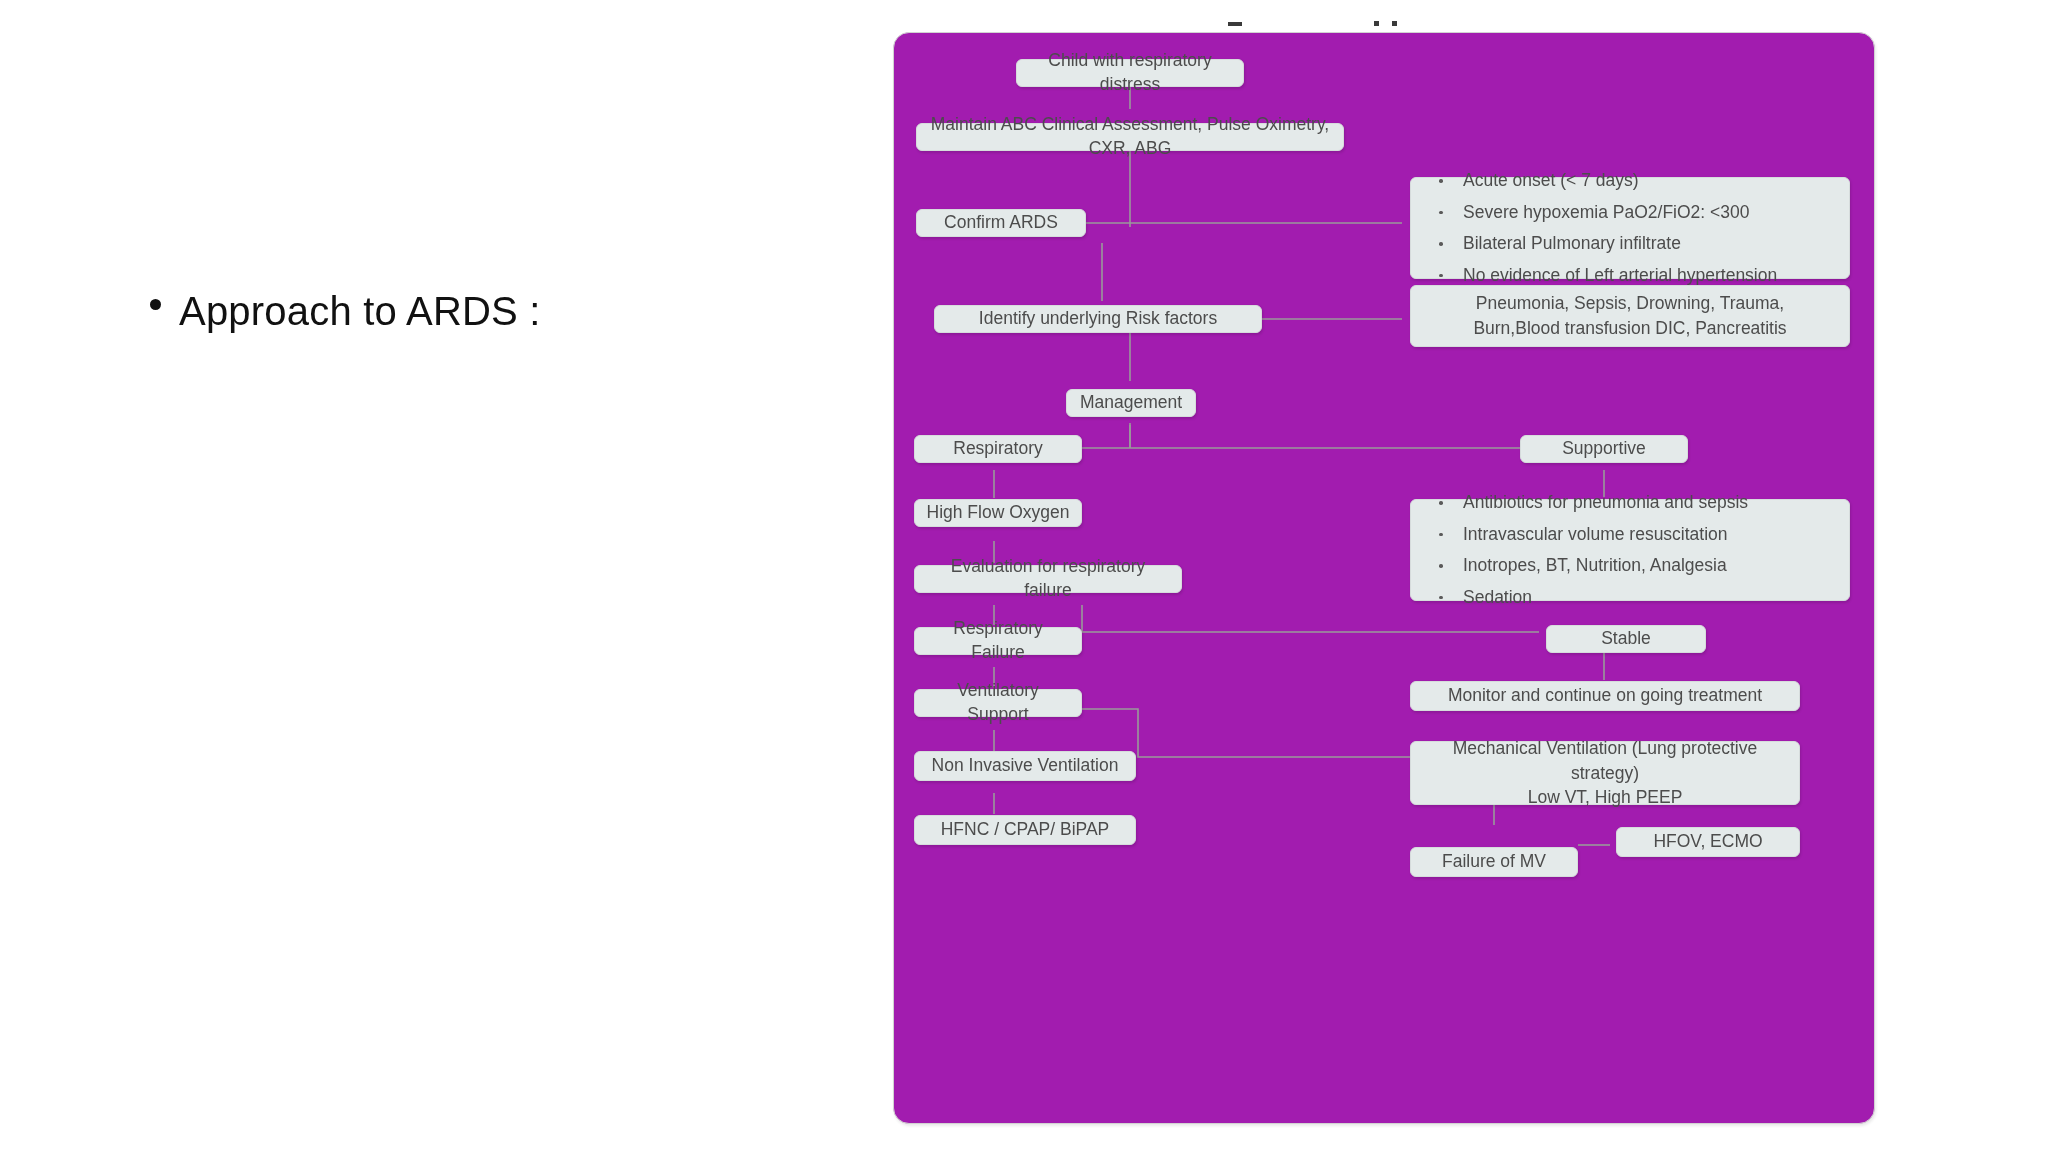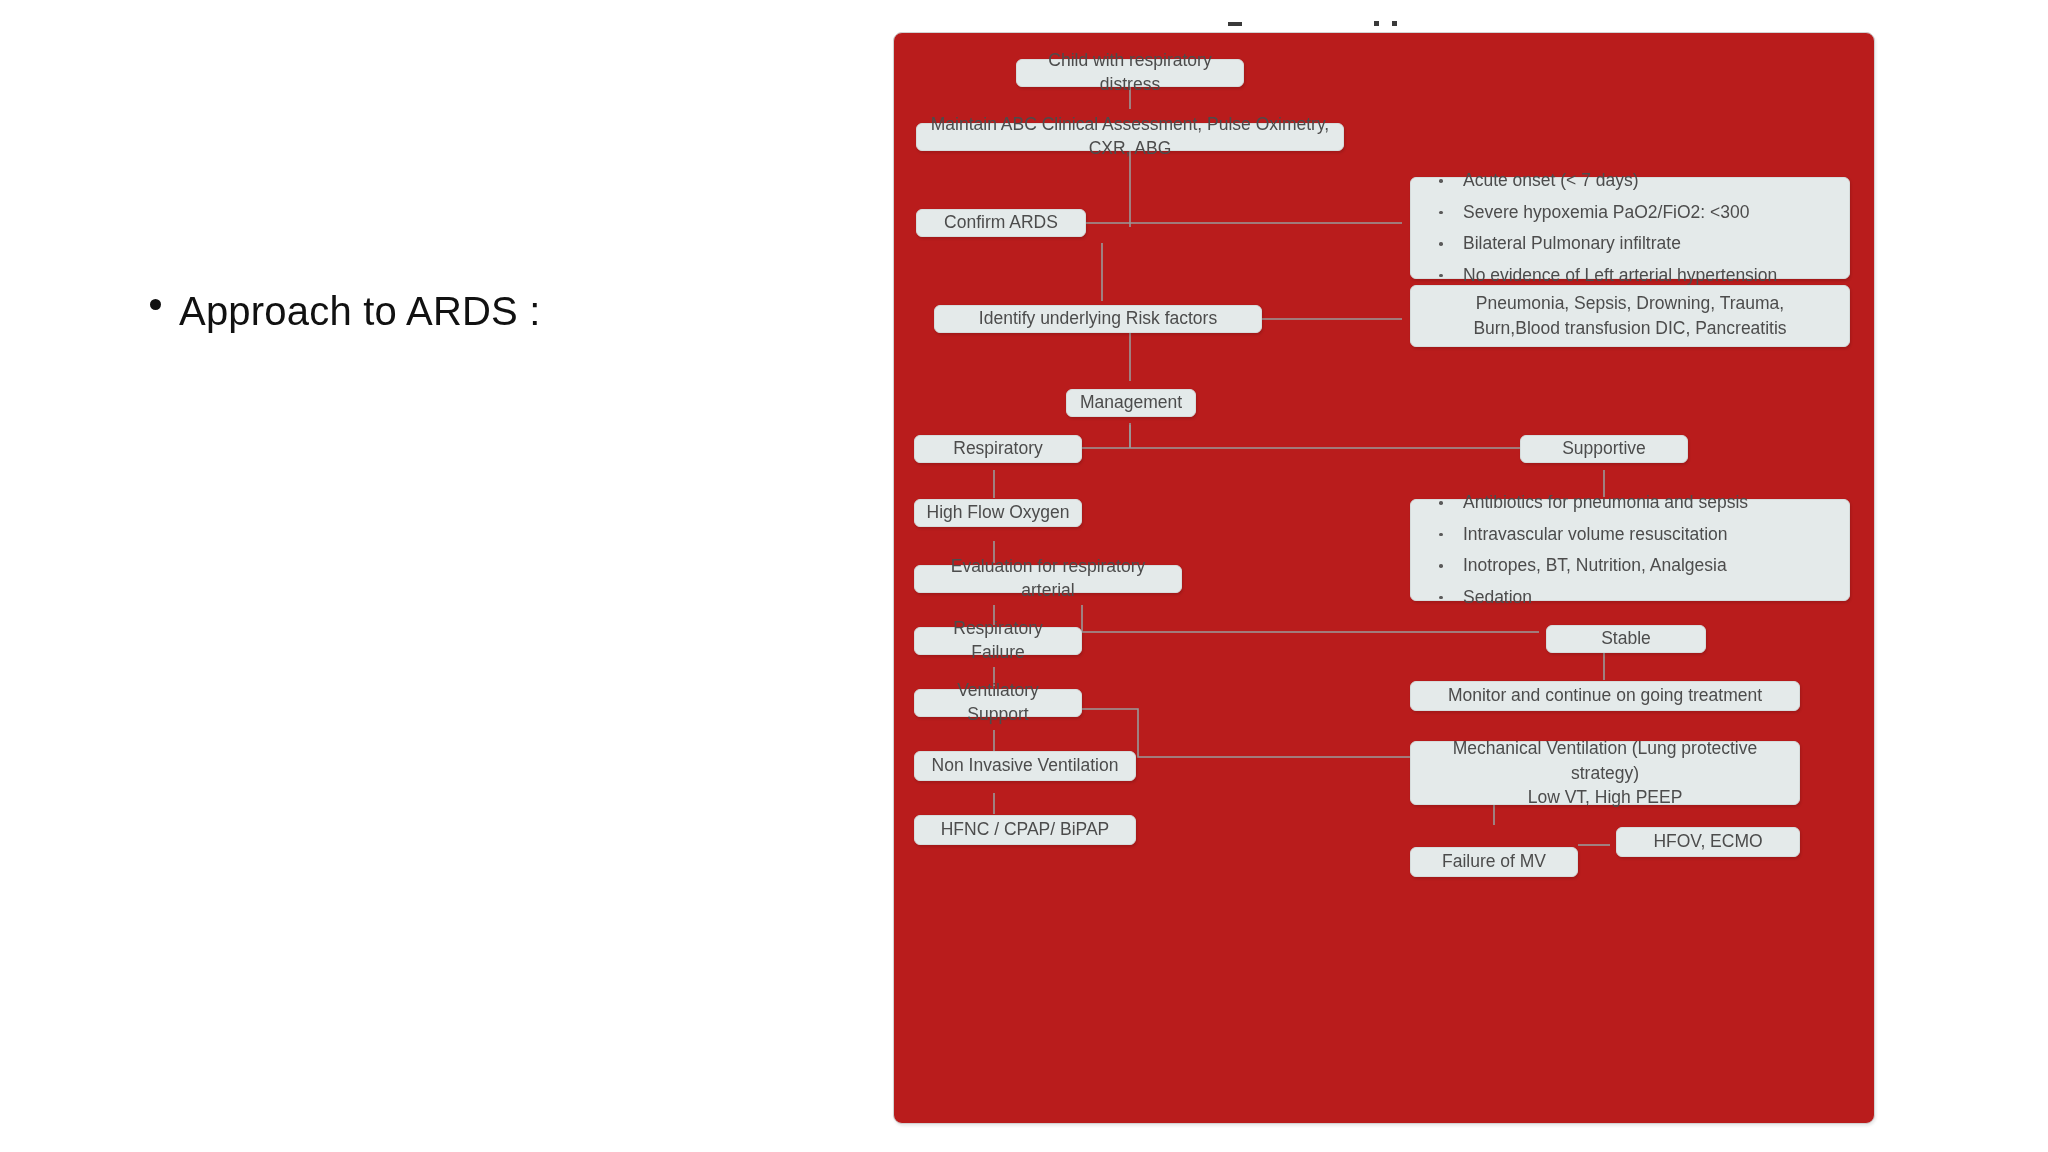--- a/index.html
+++ b/index.html
@@ -43,23 +43,23 @@
     white-space: nowrap;
   }
 
   
   #figure-frame {
     position: absolute;
     left: 893px;
     top: 32px;
     width: 980px;
     height: 1090px;
-    background: #b91c1c;
+    background: #a21caf;
     border: 1.5px solid #d2d2d2;
-    border-radius: 9px;
+    border-radius: 16px;
     box-shadow: 1px 2px 3px rgba(0,0,0,0.09);
     overflow: hidden;
   }
   #figure-clip-marks {
     position: absolute;
     left: 1150px;
     top: 0px;
     width: 420px;
     height: 26px;
     overflow: hidden;
@@ -237,21 +237,21 @@
     <ul>
       <li>Antibiotics for pneumonia and sepsis</li>
       <li>Intravascular volume resuscitation</li>
       <li>Inotropes, BT, Nutrition, Analgesia</li>
       <li>Sedation</li>
     </ul>
   </div>
 
   <div class="node" style="left: 20px; top: 466px; width: 168px; height: 28px;">High Flow Oxygen</div>
 
-  <div class="node" style="left: 20px; top: 532px; width: 268px; height: 28px;">Evaluation for respiratory arterial</div>
+  <div class="node" style="left: 20px; top: 532px; width: 268px; height: 28px;">Evaluation for respiratory failure</div>
 
   <div class="node" style="left: 20px; top: 594px; width: 168px; height: 28px;">Respiratory Failure</div>
 
   <div class="node" style="left:652px; top:592px; width:160px; height:28px;">Stable</div>
 
   <div class="node" style="left: 20px; top: 656px; width: 168px; height: 28px;">Ventilatory Support</div>
 
   <div class="node" style="left:516px; top:648px; width:390px; height:30px;">Monitor and continue on going treatment</div>
 
   <div class="node" style="left: 20px; top: 718px; width: 222px; height: 30px;">Non Invasive Ventilation</div>

